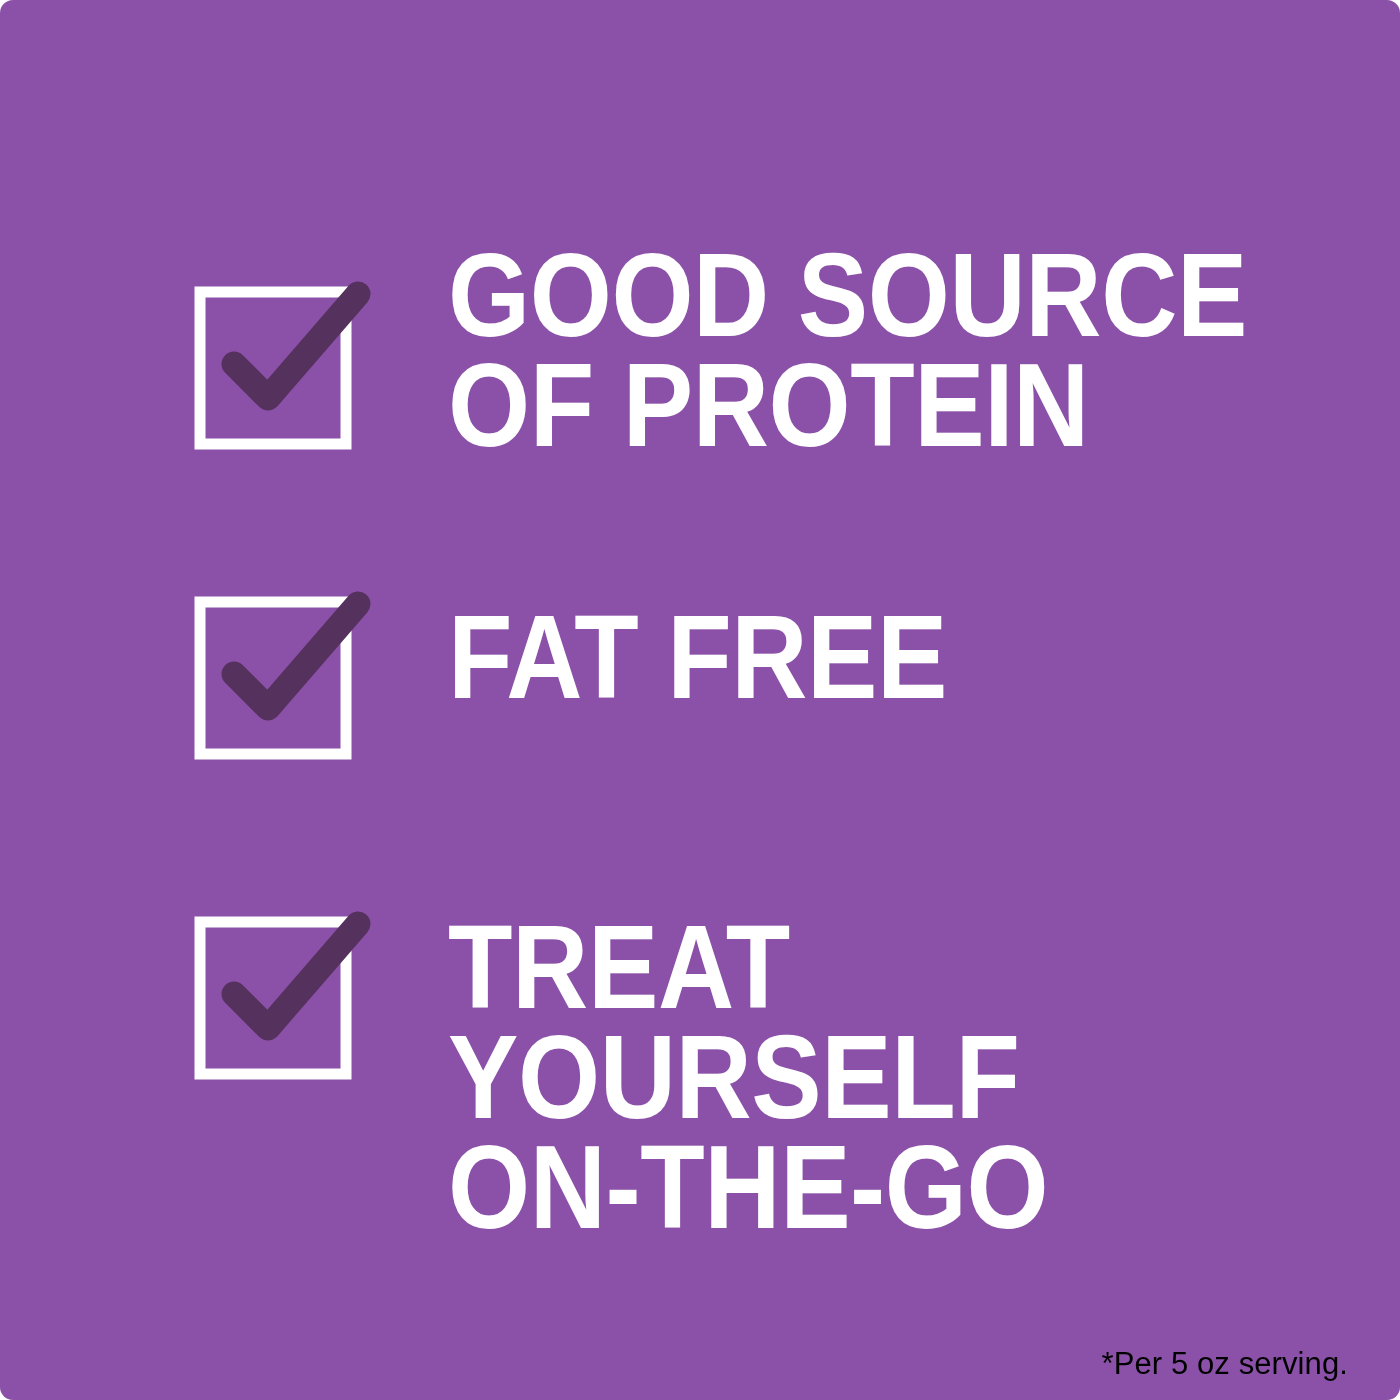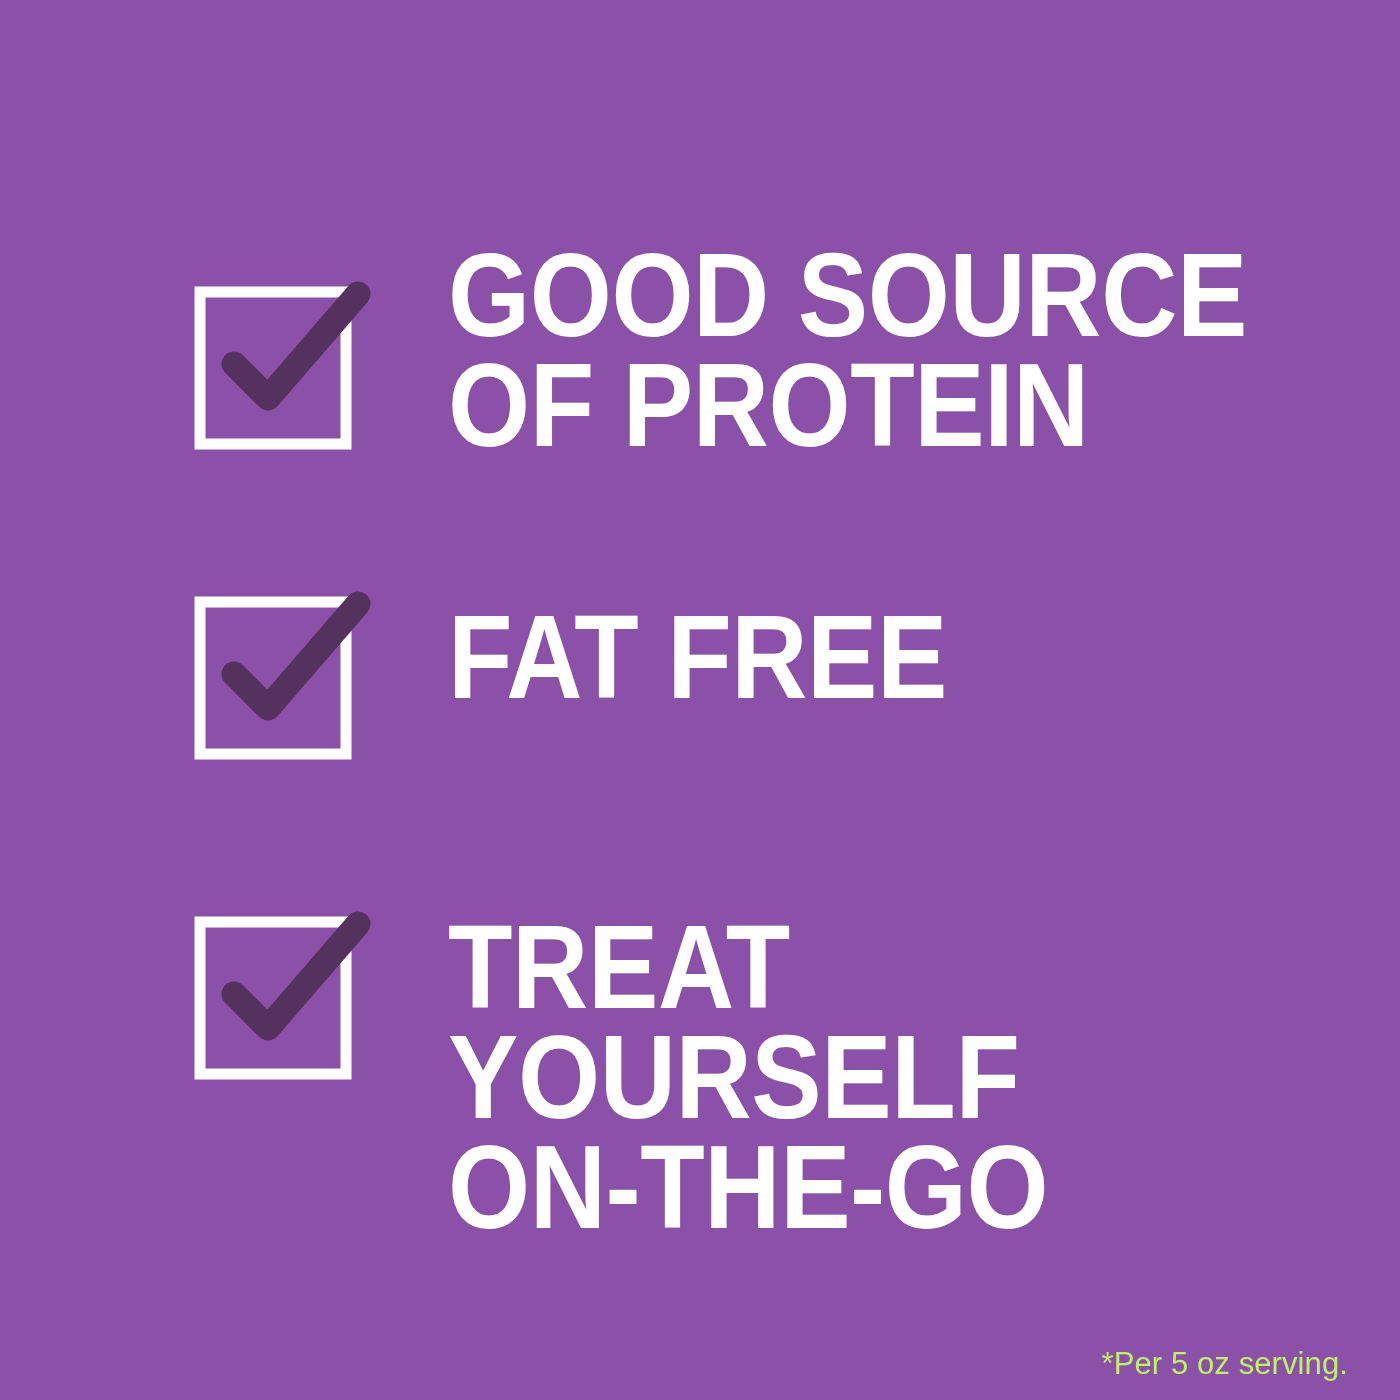--- a/index.html
+++ b/index.html
@@ -13,20 +13,21 @@
     overflow: hidden;
     font-family: "Liberation Sans", sans-serif;
   }
 
   #poster {
     position: relative;
     width: 1400px;
     height: 1400px;
     background: #8b51a8;
     overflow: hidden;
+    border-radius: 13px;
   }
 
   
   .benefit-row {
     position: absolute;
     left: 0;
     width: 1400px;
     height: 0;
   }
 
@@ -66,21 +67,21 @@
   #row-fatfree  .benefit-text  { top: 602px; }
 
   #row-onthego  .checkbox-mark { top: 910px; }
   #row-onthego  .benefit-text  { top: 912px; }
 
   
   #footnote {
     position: absolute;
     right: 52px;
     bottom: 18px;
-    color: #bef264;
+    color: #000000;
     font-family: "Liberation Sans", sans-serif;
     font-weight: normal;
     font-size: 31px;
     line-height: 36px;
     letter-spacing: 0.1px;
     white-space: nowrap;
     margin: 0;
   }
 </style>
 </head>

